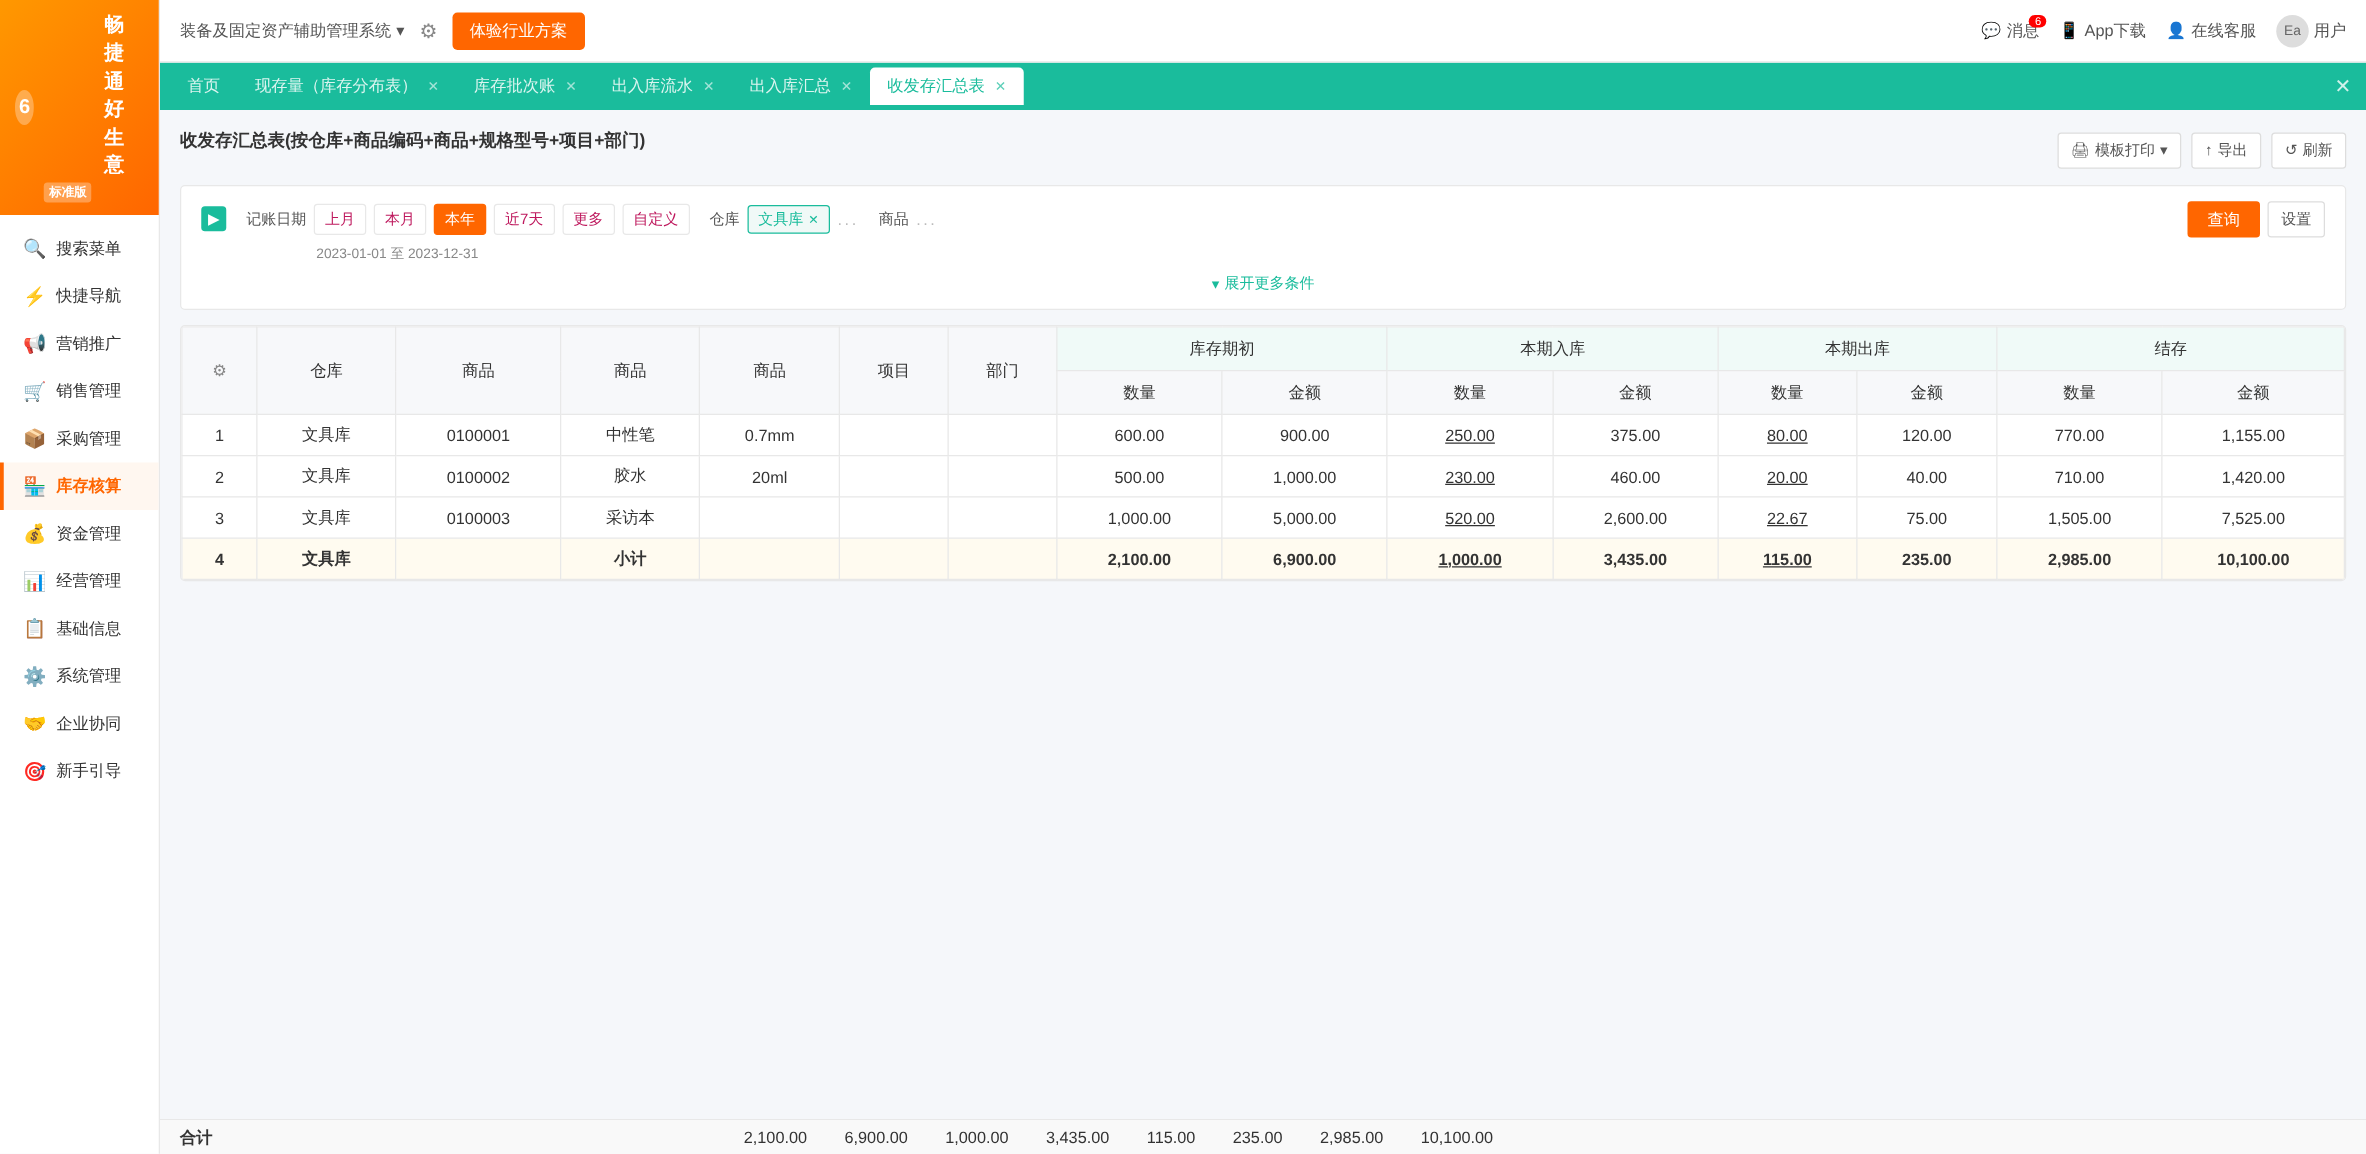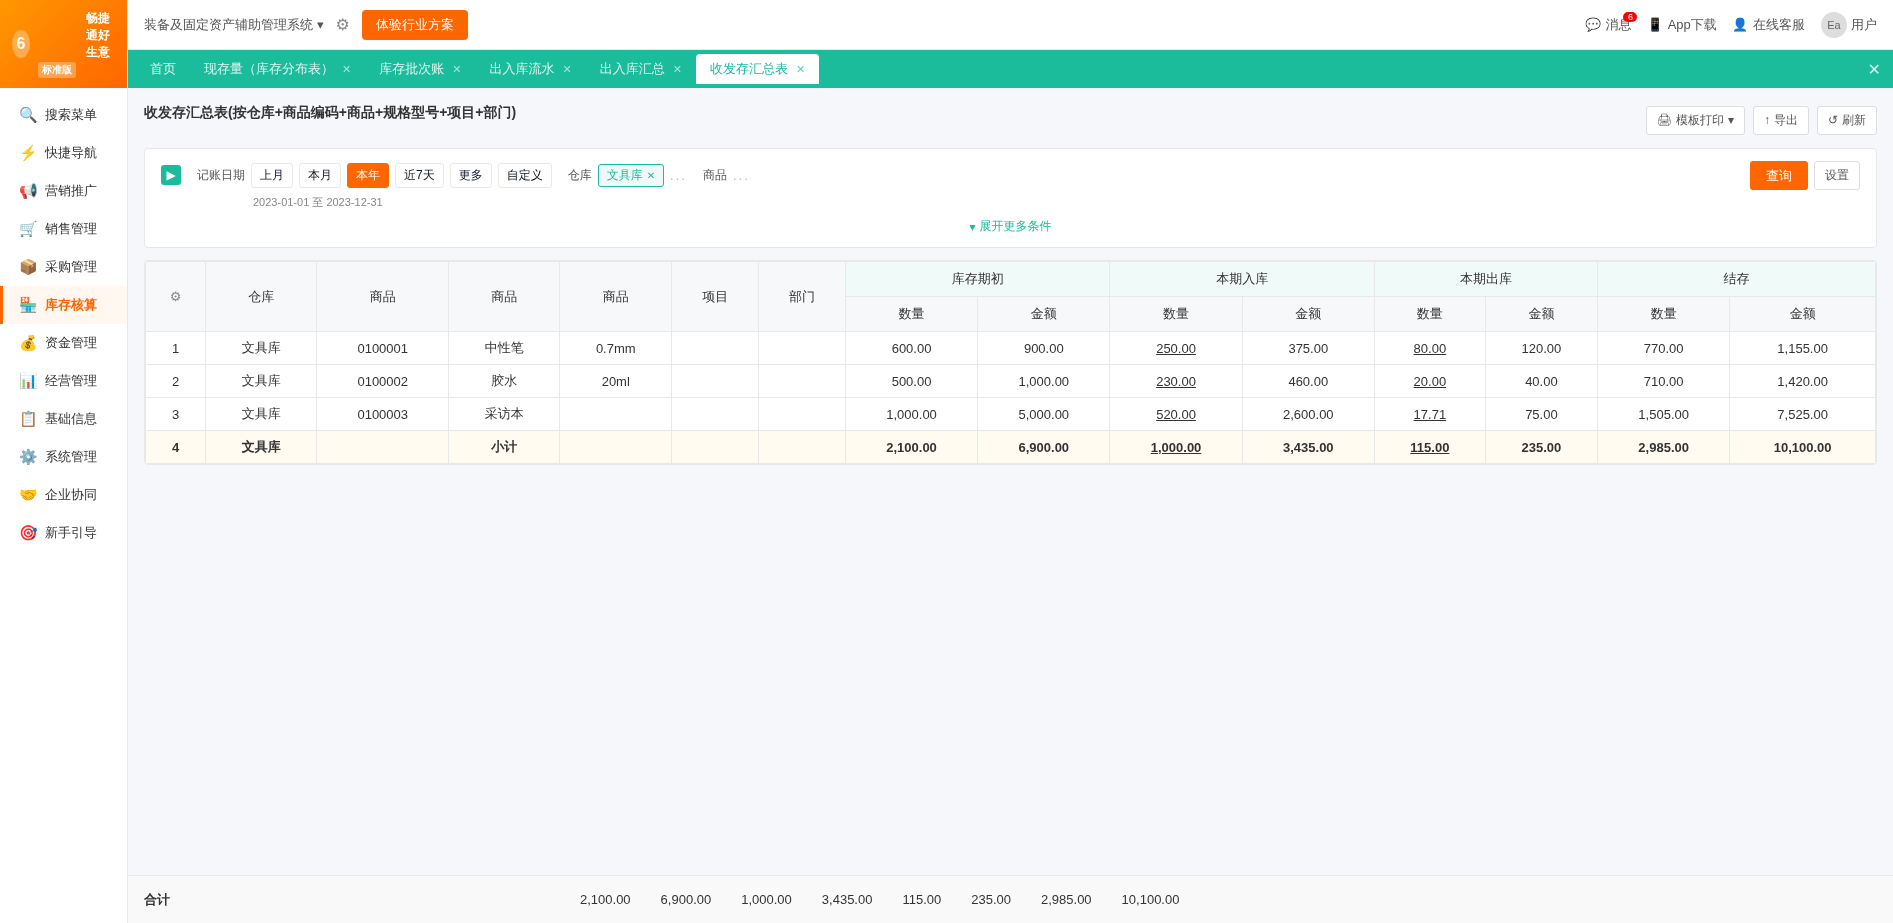--- a/index.html
+++ b/index.html
@@ -14,21 +14,21 @@
     .sidebar-logo {
       background: linear-gradient(135deg, #ff9800, #ff6600);
       padding: 10px 12px; display: flex; align-items: center; gap: 8px;
       color: #fff; font-size: 14px; font-weight: bold; min-height: 50px;
     }
     .sidebar-logo .logo-icon {
       width: 28px; height: 28px; background: rgba(255,255,255,0.3);
       border-radius: 50%; display: flex; align-items: center; justify-content: center;
       font-size: 16px; font-weight: bold;
     }
-    .sidebar-logo-text { font-size: 12px; line-height: 1.4; margin-left: 48px; }
+    .sidebar-logo-text { font-size: 16px; line-height: 1.4; margin-left: 48px; }
     .sidebar-badge { font-size: 10px; background: rgba(255,255,255,0.3); padding: 1px 4px; border-radius: 3px; margin-top: 2px; display: inline-block; }
     .sidebar-nav { flex: 1; overflow-y: auto; padding: 8px 0; }
     .sidebar-item {
       display: flex; align-items: center; gap: 8px; padding: 10px 16px;
       cursor: pointer; color: #333; font-size: 13px;
       border-left: 3px solid transparent;
     }
     .sidebar-item.active { background: #fff7f0; color: #ff6600; border-left-color: #ff6600; font-weight: bold; }
     .sidebar-item .item-icon { font-size: 15px; width: 18px; text-align: center; }
 
@@ -80,21 +80,21 @@
     .page-title { font-size: 14px; font-weight: 600; color: #333; margin-bottom: 14px; }
 
     
     .filter-area {
       background: #fff; border-radius: 4px; padding: 12px 16px;
       margin-bottom: 12px; border: 1px solid #e8e8e8;
     }
     .filter-label { color: #555; font-size: 12px; white-space: nowrap; }
     .date-btn {
       padding: 3px 8px; border: 1px solid #e8e8e8; border-radius: 3px;
-      cursor: pointer; font-size: 12px; color: #0f172a; background: #fff;
+      cursor: pointer; font-size: 12px; color: #be185d; background: #fff;
     }
     .date-btn.active { background: #ff6600; color: #fff; border-color: #ff6600; }
     .date-range { font-size: 11px; color: #888; margin-left: 4px; }
     .warehouse-tag {
       display: flex; align-items: center; gap: 4px;
       background: #f0f9f7; border: 1px solid #1abc9c; color: #1abc9c;
       padding: 2px 8px; border-radius: 3px; font-size: 12px;
     }
     .warehouse-tag .tag-close { cursor: pointer; font-size: 10px; }
     .filter-dots { color: #bbb; cursor: pointer; letter-spacing: 2px; }
@@ -120,24 +120,24 @@
       border: 1px solid #e8e8e8; padding: 7px 10px;
       text-align: center; color: #333; white-space: nowrap;
     }
     .data-table .summary-row td { font-weight: 700; background: #fffbf0; }
     .num-link { color: #1abc9c; text-decoration: underline; cursor: pointer; }
     .settings-icon { color: #888; cursor: pointer; }
     .th-group { background: #f0faf8 !important; }
 
     
     .bottom-bar {
-      position: fixed; bottom: 0; left: 128px; right: 0; height: 48px;
+      position: fixed; bottom: 0; left: 128px; right: 0; height: 28px;
       background: #f9f9f9; border-top: 1px solid #e8e8e8;
       display: flex; align-items: center; padding: 0 16px;
-      font-size: 13px; color: #333;
+      font-size: 13px; color: #333; gap: 15px;
     }
     .bottom-total-label { font-weight: 600; margin-right: 30px; }
     .bottom-values { display: flex; gap: 20px; }
   </style>
 </head>
 <body>
 
 <div class="sidebar">
   <div class="sidebar-logo">
     <div class="logo-icon">
@@ -397,21 +397,21 @@
               <td>文具库</td>
               <td>0100003</td>
               <td>采访本</td>
               <td></td>
               <td></td>
               <td></td>
               <td>1,000.00</td>
               <td>5,000.00</td>
               <td class="num-link">520.00</td>
               <td>2,600.00</td>
-              <td class="num-link">17.71</td>
+              <td class="num-link">22.67</td>
               <td>75.00</td>
               <td>1,505.00</td>
               <td>7,525.00</td>
             </tr>
             <tr class="summary-row">
               <td>4</td>
               <td style="font-weight: 700;">文具库</td>
               <td></td>
               <td style="font-weight: 700;">小计</td>
               <td></td>

